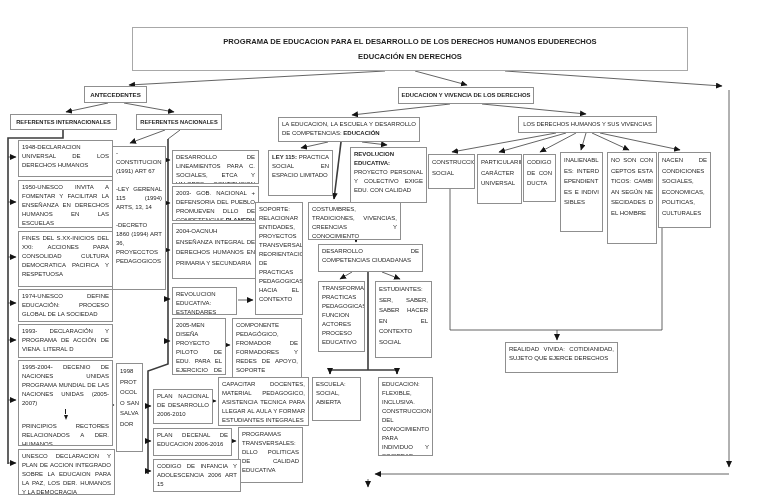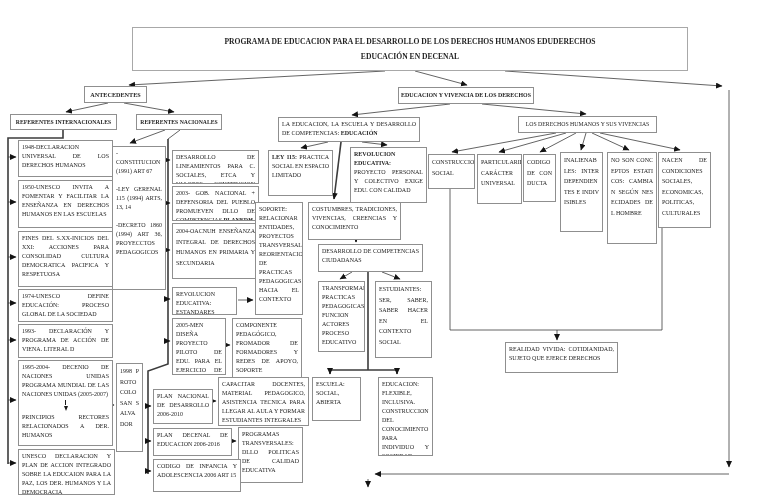--- a/index.html
+++ b/index.html
@@ -1,17 +1,17 @@
 <!DOCTYPE html>
 <html><head>
 <meta charset="utf-8">
 <style>
   html,body{margin:0;padding:0;background:#ffffff;}
   #canvas{position:relative;width:768px;height:497px;background:#ffffff;overflow:hidden;
-          font-family:Liberation Serif, serif;}
+          font-family:Liberation Sans, sans-serif;}
   #wires{position:absolute;left:0;top:0;z-index:1;}
   .box{position:absolute;box-sizing:border-box;border:1px solid #8f8f8f;background:#ffffff;
        padding:2px 3px;font-size:6px;line-height:1.5;color:#1f1f1f;text-align:justify;
        z-index:2;overflow:hidden;}
   .hdr{display:flex;align-items:center;justify-content:center;text-align:center;
        font-weight:bold;font-size:6.2px;padding:1px 2px;line-height:1.2;}
   .title{display:flex;flex-direction:column;align-items:center;justify-content:space-evenly;
          text-align:center;font-weight:bold;font-size:7.6px;border-color:#a8a8a8;line-height:1.2;}
   .loose{line-height:1.75;}
   .brk{word-break:break-all;}
@@ -94,21 +94,21 @@
       <path d="M592,133 L629,150" marker-end="url(#ah)"></path>
       <path d="M600,133 L680,150" marker-end="url(#ah)"></path>
 
       <path d="M450,189 L450,330 L662,330 M662,228 L662,330"></path>
       <path d="M557,330 L557,340" marker-end="url(#ah)"></path>
     </g>
   </svg>
 
   <div class="box title" style="left:132px;top:27px;width:556px;height:44px;">
     <span>PROGRAMA DE EDUCACION PARA EL DESARROLLO DE LOS DERECHOS HUMANOS EDUDERECHOS</span>
-    <span>EDUCACIÓN EN DECENAL</span>
+    <span>EDUCACIÓN EN DERECHOS</span>
   </div>
 
   <div class="box hdr" style="left:84px;top:86px;width:63px;height:17px;">
     <span>ANTECEDENTES</span>
     </div>
   <div class="box hdr" style="left:398px;top:87px;width:136px;height:17px;font-size:5.9px;">
     <span>EDUCACION Y VIVENCIA DE LOS DERECHOS</span>
     </div>
   <div class="box hdr" style="left:10px;top:114px;width:107px;height:16px;font-size:5.7px;">
     <span>REFERENTES INTERNACIONALES</span>

